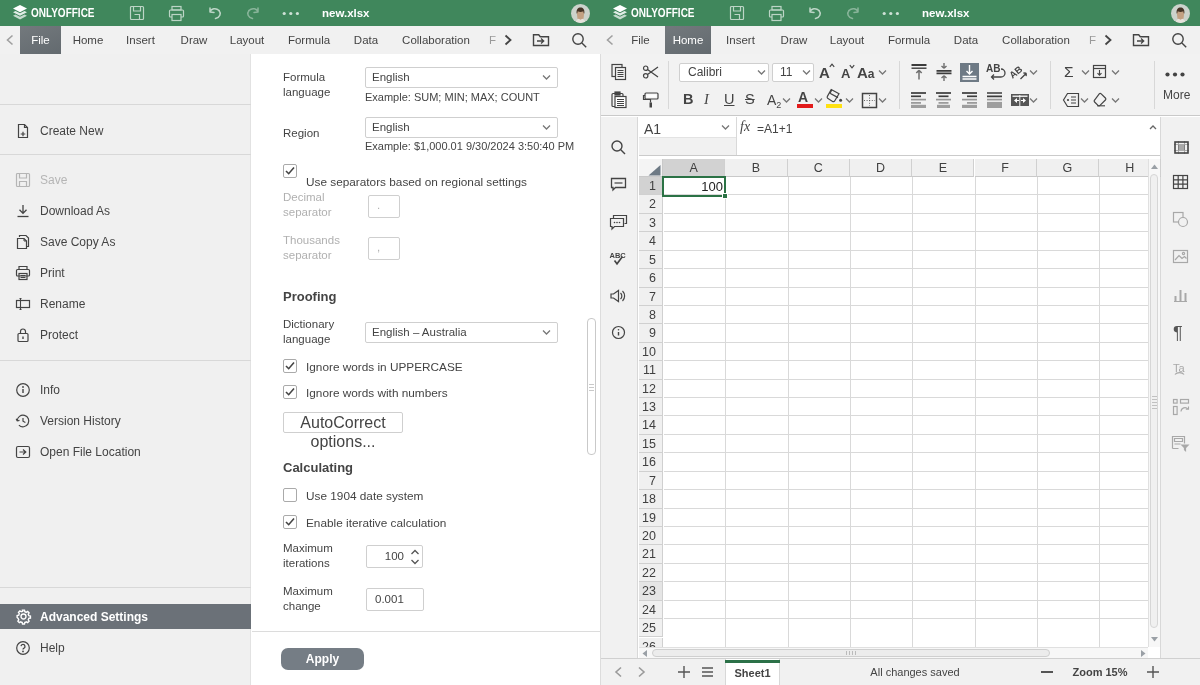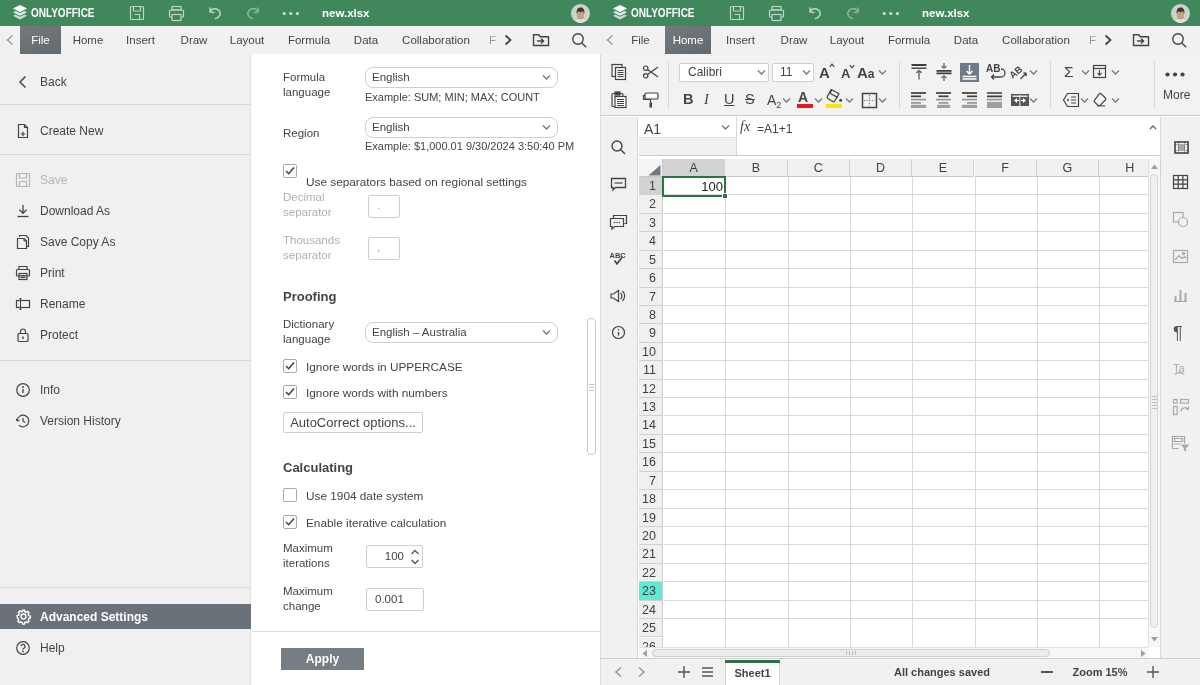--- a/index.html
+++ b/index.html
@@ -22,21 +22,21 @@
 .fm-item .lbl{position:absolute;left:40px;top:50%;transform:translateY(-50%);font-size:12px;color:#444}
 .fm-item .ic{position:absolute;left:15px;top:50%;transform:translateY(-50%);width:16px;height:16px}
 .fm-sep{position:absolute;left:0;width:251px;height:1px;background:#d8d8d8}
 #fm-adv{position:absolute;left:0;top:604px;width:251px;height:25px;background:#6b7178}
 #fm-adv .lbl{position:absolute;left:40px;top:50%;transform:translateY(-50%);font-size:12px;font-weight:bold;color:#fff}
 
 #settings{position:absolute;left:252px;top:54px;width:348px;height:631px;background:#fff;overflow:hidden}
 .slbl{position:absolute;font-size:11.5px;color:#444;line-height:15px}
 .slbl.gray{color:#b0b0b0}
 .shead{position:absolute;font-size:13px;font-weight:bold;color:#444}
-.sel{position:absolute;background:#fff;border:1px solid #cfcfcf;border-radius:8px;font-size:11.5px;color:#444;line-height:19px;padding-left:6px}
+.sel{position:absolute;background:#fff;border:1px solid #cfcfcf;border-radius:2px;font-size:11.5px;color:#444;line-height:19px;padding-left:6px}
 .sel .chev{position:absolute;right:6px;top:6px}
 .sinput{position:absolute;background:#fff;border:1px solid #cfcfcf;border-radius:2px;font-size:11.5px;color:#444}
 .cb{position:absolute;width:14px;height:14px;background:#fff;border:1px solid #aaa;border-radius:2px}
 .cblbl{position:absolute;font-size:11.8px;color:#444}
 .sbtn{position:absolute;background:#fff;border:1px solid #cfcfcf;border-radius:2px;font-size:12px;color:#444;text-align:center}
 
 #ribbon{position:absolute;left:600px;top:54px;width:600px;height:62px;background:#f2f2f2;border-bottom:1px solid #c9c9c9}
 .rsep{position:absolute;top:61px;width:1px;height:48px;background:#d8d8d8}
 .rico{position:absolute}
 
@@ -201,26 +201,20 @@
 <svg class="abs" style="left:1132px;top:33px" width="18" height="14" viewBox="0 0 18 14">
       <path d="M1.5 12.5 v-10.7 h5.2 l1.6 2 h8.2 v8.7 Z" fill="none" stroke="#444" stroke-width="1.4"></path>
       <path d="M5 8 h6.5 M9 5.5 L11.7 8 L9 10.5" fill="none" stroke="#444" stroke-width="1.3"></path>
     </svg>
 <svg class="abs" style="left:1171px;top:32px" width="17" height="17" viewBox="0 0 17 17">
       <circle cx="7" cy="7" r="5.2" fill="none" stroke="#444" stroke-width="1.4"></circle>
       <path d="M10.9 10.9 L15.2 15.2" stroke="#444" stroke-width="1.4"></path>
     </svg>
 
 <div id="fm-panel"></div>
-<div class="fm-item" style="top:68px">
-      <svg class="ic" viewBox="0 0 16 16">
-        <path d="M10.5 2.5 L5 8 L10.5 13.5" fill="none" stroke="#444" stroke-width="1.5"></path>
-      </svg>
-      <span class="lbl">Back</span>
-    </div>
 <div class="fm-sep" style="top:104px"></div>
 <div class="fm-item" style="top:117px">
       <svg class="ic" viewBox="0 0 16 16">
         <path d="M3.5 1.5 h6 l3 3 v10 h-9 Z" fill="none" stroke="#444" stroke-width="1.2"></path>
         <path d="M9.5 1.5 v3 h3" fill="none" stroke="#444" stroke-width="1.2"></path>
         <path d="M8 8.7 v4.6 M5.7 11 h4.6" stroke="#444" stroke-width="1.2"></path>
       </svg>
       <span class="lbl">Create New</span>
     </div>
 <div class="fm-sep" style="top:154px"></div>
@@ -288,20 +282,27 @@
         <circle cx="8" cy="5" r=".9" fill="#444"></circle>
       </svg>
       <span class="lbl">Info</span>
     </div>
 <div class="fm-item" style="top:407px">
       <svg class="ic" viewBox="0 0 16 16">
         <path d="M2.2 8 a5.8 5.8 0 1 1 1.7 4.1 M2.2 8 l-1 -2.2 M2.2 8 l2.3 -.6" fill="none" stroke="#444" stroke-width="1.2"></path>
         <path d="M8 5 v3.2 l2.4 1.4" fill="none" stroke="#444" stroke-width="1.2"></path>
       </svg>
       <span class="lbl">Version History</span>
+    </div>
+<div class="fm-item" style="top:438px">
+      <svg class="ic" viewBox="0 0 16 16">
+        <rect x="1.5" y="2.5" width="13" height="11" rx="1.5" fill="none" stroke="#444" stroke-width="1.2"></rect>
+        <path d="M4.5 8 h6 M8 5.5 L10.8 8 L8 10.5" fill="none" stroke="#444" stroke-width="1.2"></path>
+      </svg>
+      <span class="lbl">Open File Location</span>
     </div>
 <div class="fm-sep" style="top:587px"></div>
 <div id="fm-adv">
       <svg style="position:absolute;left:15px;top:4px" width="17" height="17" viewBox="0 0 24 24">
         <path fill="none" stroke="#fff" stroke-width="2" d="M12 8.5 a3.5 3.5 0 1 0 0 7 a3.5 3.5 0 1 0 0 -7 Z M10.6 3 h2.8 l.5 2.3 a7 7 0 0 1 2 .8 l2 -1.2 2 2 -1.2 2 a7 7 0 0 1 .8 2 l2.3.5 v2.8 l-2.3.5 a7 7 0 0 1 -.8 2 l1.2 2 -2 2 -2 -1.2 a7 7 0 0 1 -2 .8 l-.5 2.3 h-2.8 l-.5 -2.3 a7 7 0 0 1 -2 -.8 l-2 1.2 -2 -2 1.2 -2 a7 7 0 0 1 -.8 -2 L3 13.4 v-2.8 l2.3 -.5 a7 7 0 0 1 .8 -2 l-1.2 -2 2 -2 2 1.2 a7 7 0 0 1 2 -.8 Z"></path>
       </svg>
       <span class="lbl">Advanced Settings</span>
     </div>
 <div class="fm-item" style="top:634px">
       <svg class="ic" viewBox="0 0 16 16">
@@ -343,40 +344,40 @@
         <path d="M2 6 L4.7 8.7 L10 2.6" fill="none" stroke="#444" stroke-width="1.6"></path>
       </svg>
     </div>
 <div class="cblbl" style="left:306px;top:360px">Ignore words in UPPERCASE</div>
 <div class="cb" style="left:283px;top:385px">
       <svg width="12" height="12" viewBox="0 0 12 12" style="position:absolute;left:0;top:0">
         <path d="M2 6 L4.7 8.7 L10 2.6" fill="none" stroke="#444" stroke-width="1.6"></path>
       </svg>
     </div>
 <div class="cblbl" style="left:306px;top:386px">Ignore words with numbers</div>
-<div class="sbtn" style="left:283px;top:412px;width:140px;height:21px;line-height:19px;font-size:13px">AutoCorrect options...</div>
+<div class="sbtn" style="left:283px;top:412px;width:120px;height:21px;line-height:19px;font-size:16px">AutoCorrect options...</div>
 <div class="shead" style="left:283px;top:460px">Calculating</div>
 <div class="cb" style="left:283px;top:488px"></div>
 <div class="cblbl" style="left:306px;top:489px">Use 1904 date system</div>
 <div class="cb" style="left:283px;top:515px">
       <svg width="12" height="12" viewBox="0 0 12 12" style="position:absolute;left:0;top:0">
         <path d="M2 6 L4.7 8.7 L10 2.6" fill="none" stroke="#444" stroke-width="1.6"></path>
       </svg>
     </div>
 <div class="cblbl" style="left:306px;top:516px">Enable iterative calculation</div>
 <div class="slbl" style="left:283px;top:541px;width:64px">Maximum iterations</div>
 <div class="sinput" style="left:366px;top:545px;width:57px;height:23px;text-align:right;padding:4px 18px 0 0">100</div>
 <svg class="abs" style="left:410px;top:549px" width="10" height="16" viewBox="0 0 10 16">
       <path d="M1.5 5 L5 1.5 L8.5 5" fill="none" stroke="#555" stroke-width="1.3"></path>
       <path d="M1.5 11 L5 14.5 L8.5 11" fill="none" stroke="#555" stroke-width="1.3"></path>
     </svg>
 <div class="slbl" style="left:283px;top:584px;width:64px">Maximum change</div>
 <div class="sinput" style="left:366px;top:588px;width:58px;height:23px;padding:4px 0 0 8px">0.001</div>
 <div class="abs" style="left:252px;top:631px;width:348px;height:1px;background:#dcdcdc"></div>
-<div class="abs" style="left:281px;top:648px;width:83px;height:22px;background:#757d85;border-radius:0;color:#fff;font-weight:bold;font-size:12px;text-align:center;line-height:22px">Apply</div>
+<div class="abs" style="left:281px;top:648px;width:83px;height:22px;background:#757d85;border-radius:7px;color:#fff;font-weight:bold;font-size:12px;text-align:center;line-height:22px">Apply</div>
 <div class="abs" style="left:587px;top:318px;width:9px;height:137px;background:#fff;border:1px solid #c9c9c9;border-radius:4px"></div>
 <div class="abs" style="left:589px;top:384px;width:5px;height:1px;background:#c9c9c9"></div>
 <div class="abs" style="left:589px;top:387px;width:5px;height:1px;background:#c9c9c9"></div>
 <div class="abs" style="left:589px;top:390px;width:5px;height:1px;background:#c9c9c9"></div>
 
 <div class="abs" style="left:600px;top:54px;width:1px;height:631px;background:#dcdcdc;z-index:9"></div>
 
 <div id="ribbon"></div>
 <div class="rsep" style="left:668px"></div>
 <div class="rsep" style="left:899px"></div>
@@ -752,21 +753,21 @@
       <div class="rhcell" style="top:239.04px;height:18.42px;background:#f0f0f0;line-height:18px">13</div>
       <div class="rhcell" style="top:257.46px;height:18.42px;background:#f0f0f0;line-height:18px">14</div>
       <div class="rhcell" style="top:275.88px;height:18.42px;background:#f0f0f0;line-height:18px">15</div>
       <div class="rhcell" style="top:294.30px;height:18.42px;background:#f0f0f0;line-height:18px">16</div>
       <div class="rhcell" style="top:312.72px;height:18.42px;background:#f0f0f0;line-height:18px">7</div>
       <div class="rhcell" style="top:331.14px;height:18.42px;background:#f0f0f0;line-height:18px">18</div>
       <div class="rhcell" style="top:349.56px;height:18.42px;background:#f0f0f0;line-height:18px">19</div>
       <div class="rhcell" style="top:367.98px;height:18.42px;background:#f0f0f0;line-height:18px">20</div>
       <div class="rhcell" style="top:386.40px;height:18.42px;background:#f0f0f0;line-height:18px">21</div>
       <div class="rhcell" style="top:404.82px;height:18.42px;background:#f0f0f0;line-height:18px">22</div>
-      <div class="rhcell" style="top:423.24px;height:18.42px;background:#5eead4;line-height:18px">23</div>
+      <div class="rhcell" style="top:423.24px;height:18.42px;background:#e5e5e5;line-height:18px">23</div>
       <div class="rhcell" style="top:441.66px;height:18.42px;background:#f0f0f0;line-height:18px">24</div>
       <div class="rhcell" style="top:460.08px;height:18.42px;background:#f0f0f0;line-height:18px">25</div>
       <div class="rhcell" style="top:478.50px;height:18.42px;background:#f0f0f0;line-height:18px">26</div>
       <div class="abs" style="left:25px;top:18px;width:484px;height:470px;background-image:repeating-linear-gradient(to right,transparent 0 61.3px,#d9d9d9 61.3px 62.3px),repeating-linear-gradient(to bottom,transparent 0 17.42px,#d9d9d9 17.42px 18.42px)"></div>
       <div class="abs" style="left:23px;top:17px;width:64px;height:21px;border:2px solid #2b7245"></div>
       <div class="abs" style="left:83px;top:34px;width:6px;height:6px;background:#2b7245;border:1px solid #fff"></div>
       <div class="abs" style="left:28px;top:20px;width:56px;height:15px;text-align:right;font-size:13px;color:#222;line-height:15px">100</div>
     </div>
 
 <div id="sbar"></div>
@@ -778,20 +779,20 @@
     </svg>
 <svg class="abs" style="left:677px;top:665px" width="14" height="14" viewBox="0 0 14 14">
       <path d="M7 1 v12 M1 7 h12" stroke="#555" stroke-width="1.4"></path>
     </svg>
 <svg class="abs" style="left:701px;top:666px" width="13" height="12" viewBox="0 0 13 12">
       <path d="M1 2 h11 M1 6 h11 M1 10 h11" stroke="#555" stroke-width="1.5"></path>
     </svg>
 <div class="abs" style="left:725px;top:659px;width:55px;height:26px;background:#fff;border-left:1px solid #d8d8d8;border-right:1px solid #d8d8d8"></div>
 <div class="abs" style="left:725px;top:660px;width:55px;height:3px;background:#2c7148"></div>
 <div class="stxt" style="left:725px;top:667px;width:55px;text-align:center;font-weight:bold">Sheet1</div>
-<div class="stxt" style="left:840px;top:666px;width:150px;text-align:right;font-weight:bold">All changes saved</div>
+<div class="stxt" style="left:840px;top:666px;width:150px;text-align:center;font-weight:normal">All changes saved</div>
 <div class="abs" style="left:1041px;top:671px;width:12px;height:1.6px;background:#555"></div>
 <div class="stxt" style="left:1065px;top:666px;width:70px;text-align:center;font-weight:bold">Zoom 15%</div>
 <svg class="abs" style="left:1146px;top:665px" width="14" height="14" viewBox="0 0 14 14">
       <path d="M7 1 v12 M1 7 h12" stroke="#555" stroke-width="1.4"></path>
     </svg>
 
 </div>
 
 </body></html>

